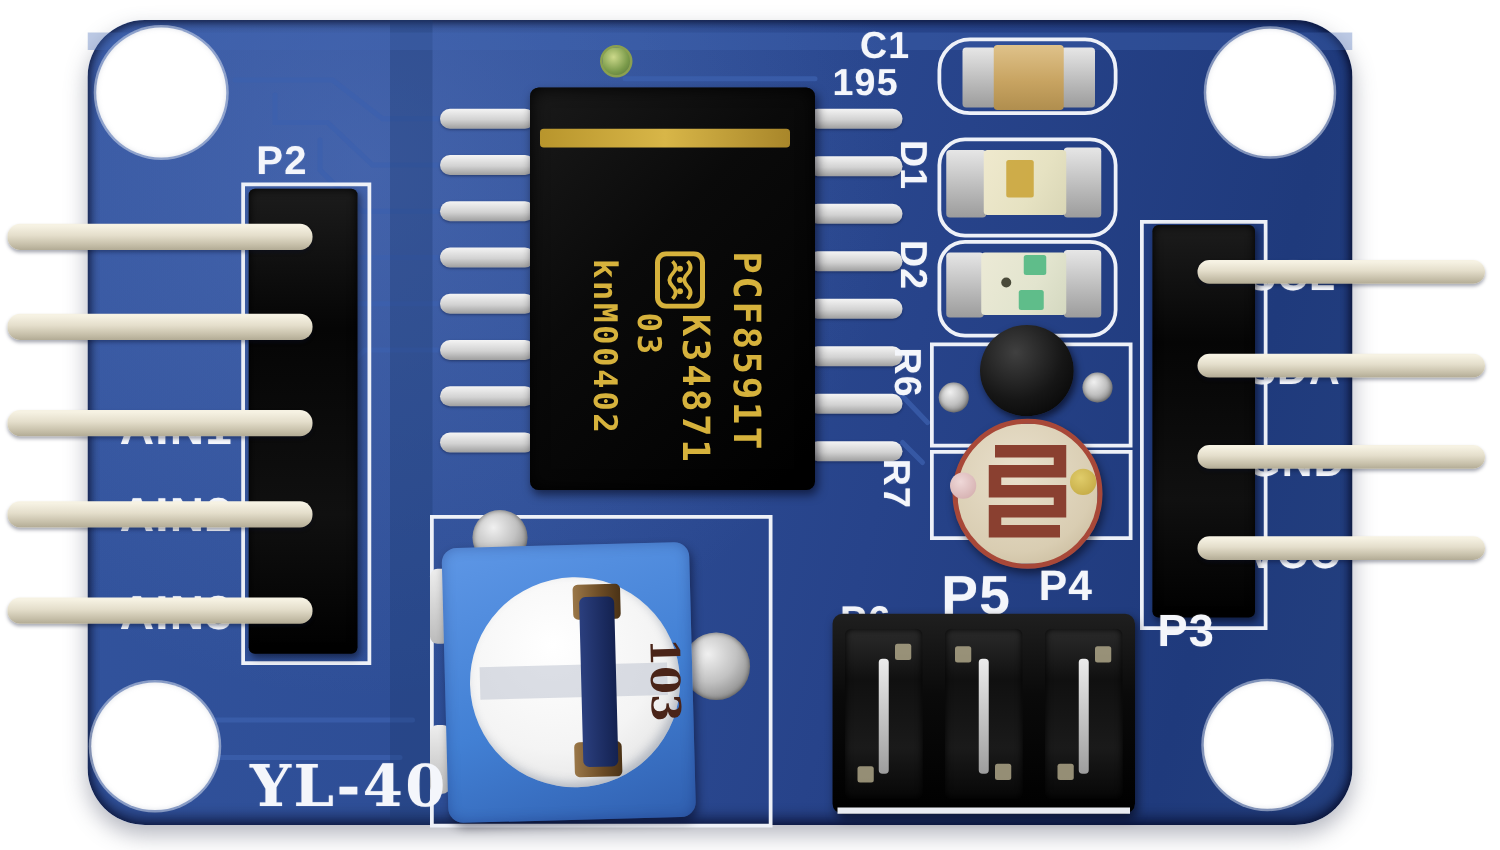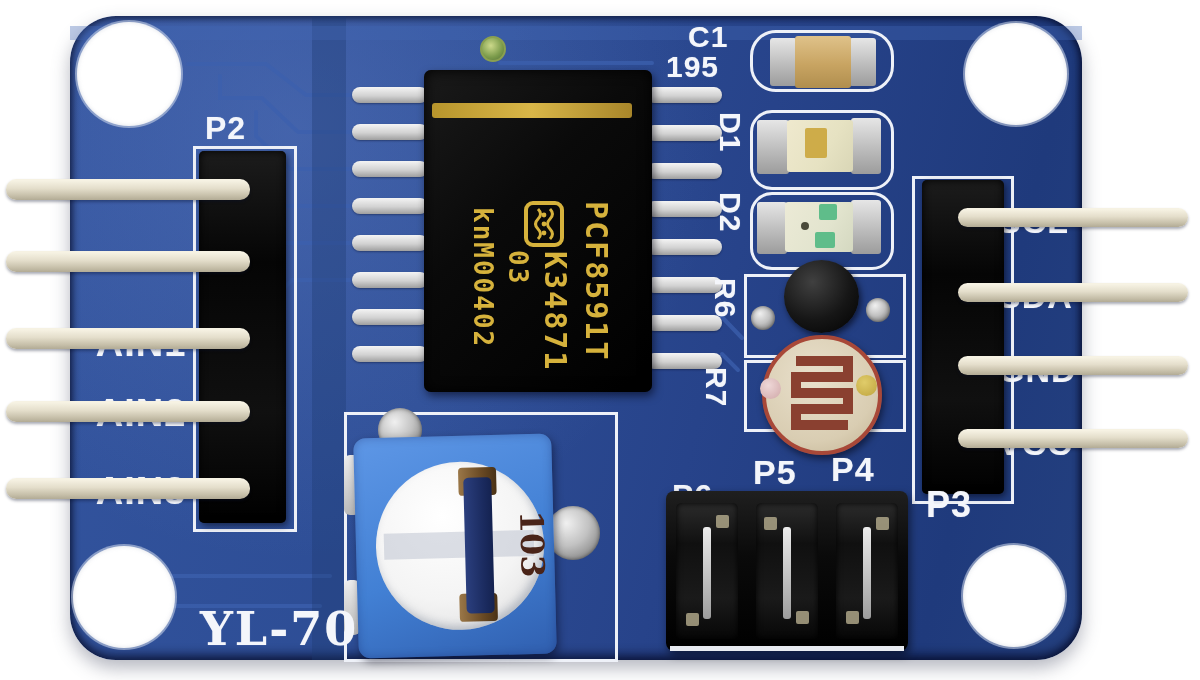--- a/index.html
+++ b/index.html
@@ -220,36 +220,36 @@
       <div class="abs" style="left:82px;top:132px;width:38px;height:28px;border-radius:4px;
            background:linear-gradient(90deg,#9a7748,#6a4a24 60%,#4a3216);"></div>
       <div class="abs" style="left:89px;top:16px;width:28px;height:136px;border-radius:5px;
            background:linear-gradient(90deg,#2b3f7e,#1a2a5e 70%,#142250);"></div>
       <div class="abs vert" style="left:92px;top:66px;width:130px;height:36px;font-size:32px;font-weight:bold;
            color:#4a2418;text-align:center;font-family:'DejaVu Serif',serif;">103</div>
     </div>
   </div>
 
   <div class="abs silk" style="left:672px;top:480px;font-size:32px;z-index:4;">P6</div>
-  <div class="abs silk" style="left:753px;top:455px;font-size:34px;z-index:4;text-align:center;">P5</div>
+  <div class="abs silk" style="left:753px;top:455px;font-size:44px;z-index:4;text-align:center;">P5</div>
   <div class="abs silk" style="left:831px;top:452px;font-size:34px;z-index:4;">P4</div>
   <div class="abs" style="left:666px;top:491px;width:242px;height:160px;border-radius:8px;z-index:5;
        background:linear-gradient(180deg,#1f1f1f,#0a0a0a 40%,#000);box-shadow:2px 4px 8px rgba(0,0,10,.55);"></div>
   <div class="abs" style="left:670px;top:646px;width:234px;height:5px;background:#e9ecf2;z-index:6;"></div>
   <div class="jcap" style="left:676px;">
     <div class="jpin"></div>
       <div class="nub" style="left:40px;top:12px;"></div>
       <div class="nub" style="left:10px;top:110px;"></div>
   </div>
   <div class="jcap" style="left:756px;">
     <div class="jpin"></div>
       <div class="nub" style="left:8px;top:14px;"></div>
       <div class="nub" style="left:40px;top:108px;"></div>
   </div>
   <div class="jcap" style="left:836px;">
     <div class="jpin"></div>
       <div class="nub" style="left:40px;top:14px;"></div>
       <div class="nub" style="left:10px;top:108px;"></div>
   </div>
 
-  <div class="abs silk" style="left:200px;top:606px;font-size:46px;font-family:'DejaVu Serif',serif;letter-spacing:2px;z-index:4;">YL-70</div>
+  <div class="abs silk" style="left:200px;top:606px;font-size:46px;font-family:'DejaVu Serif',serif;letter-spacing:2px;z-index:4;">YL-40</div>
 
 </div>
 
 </body></html>

